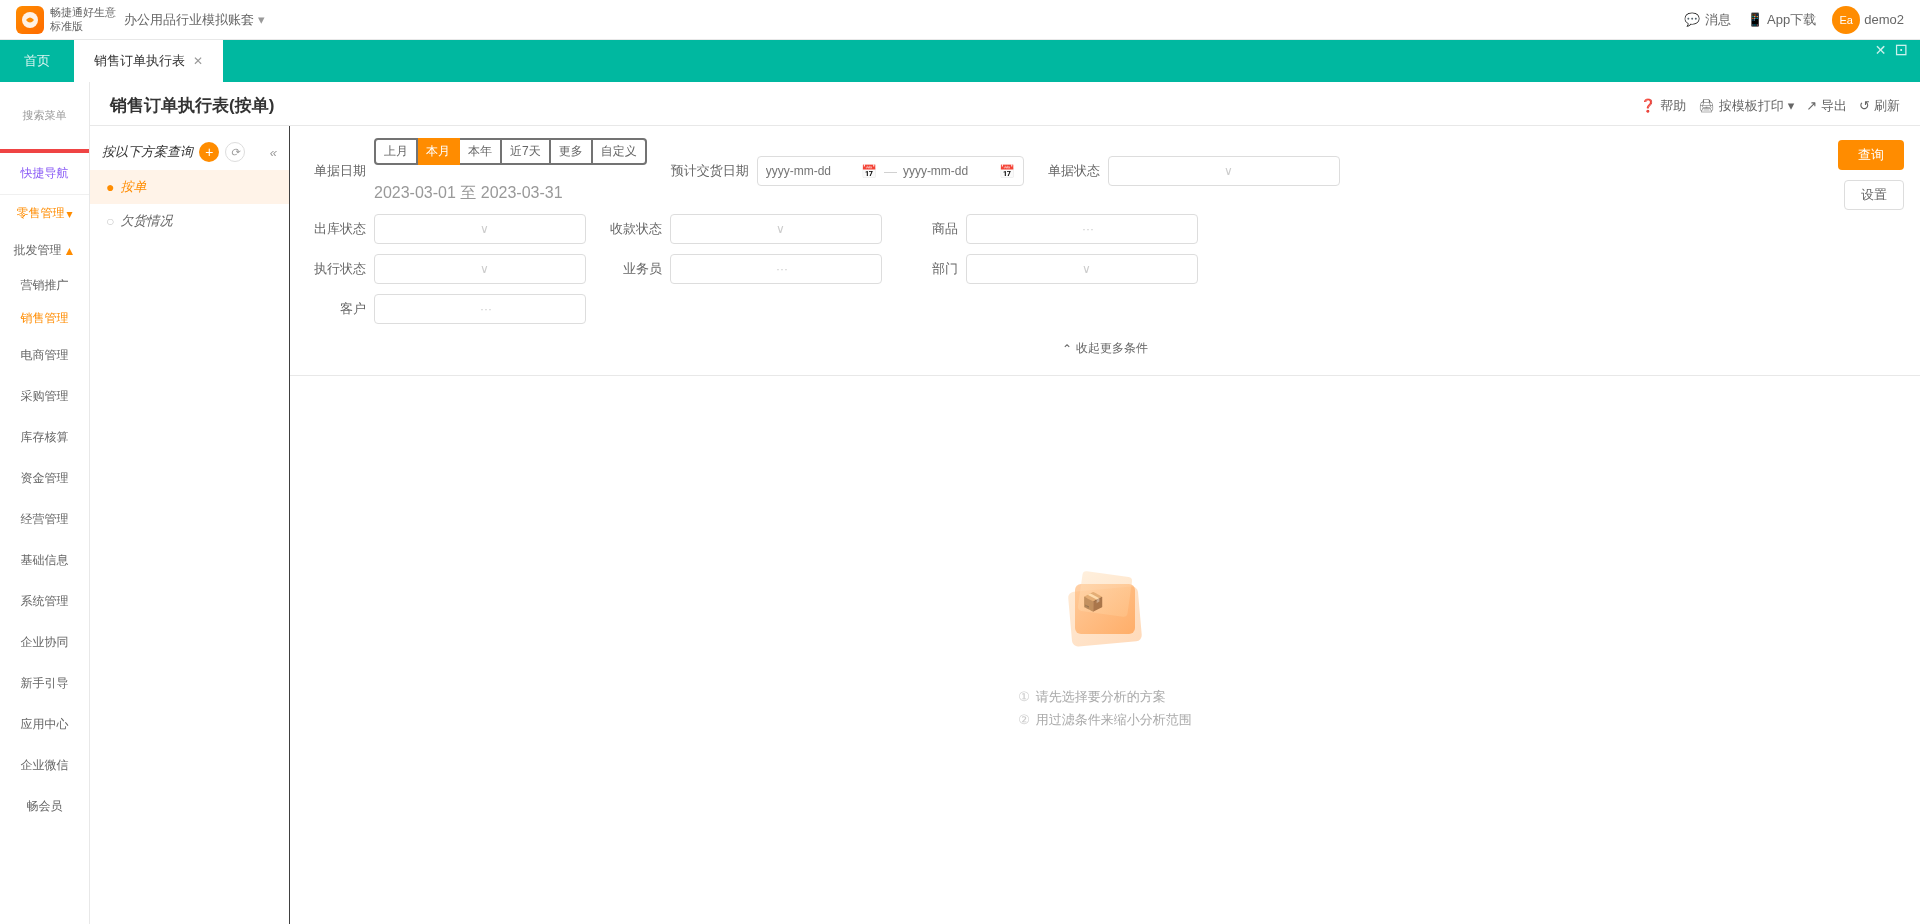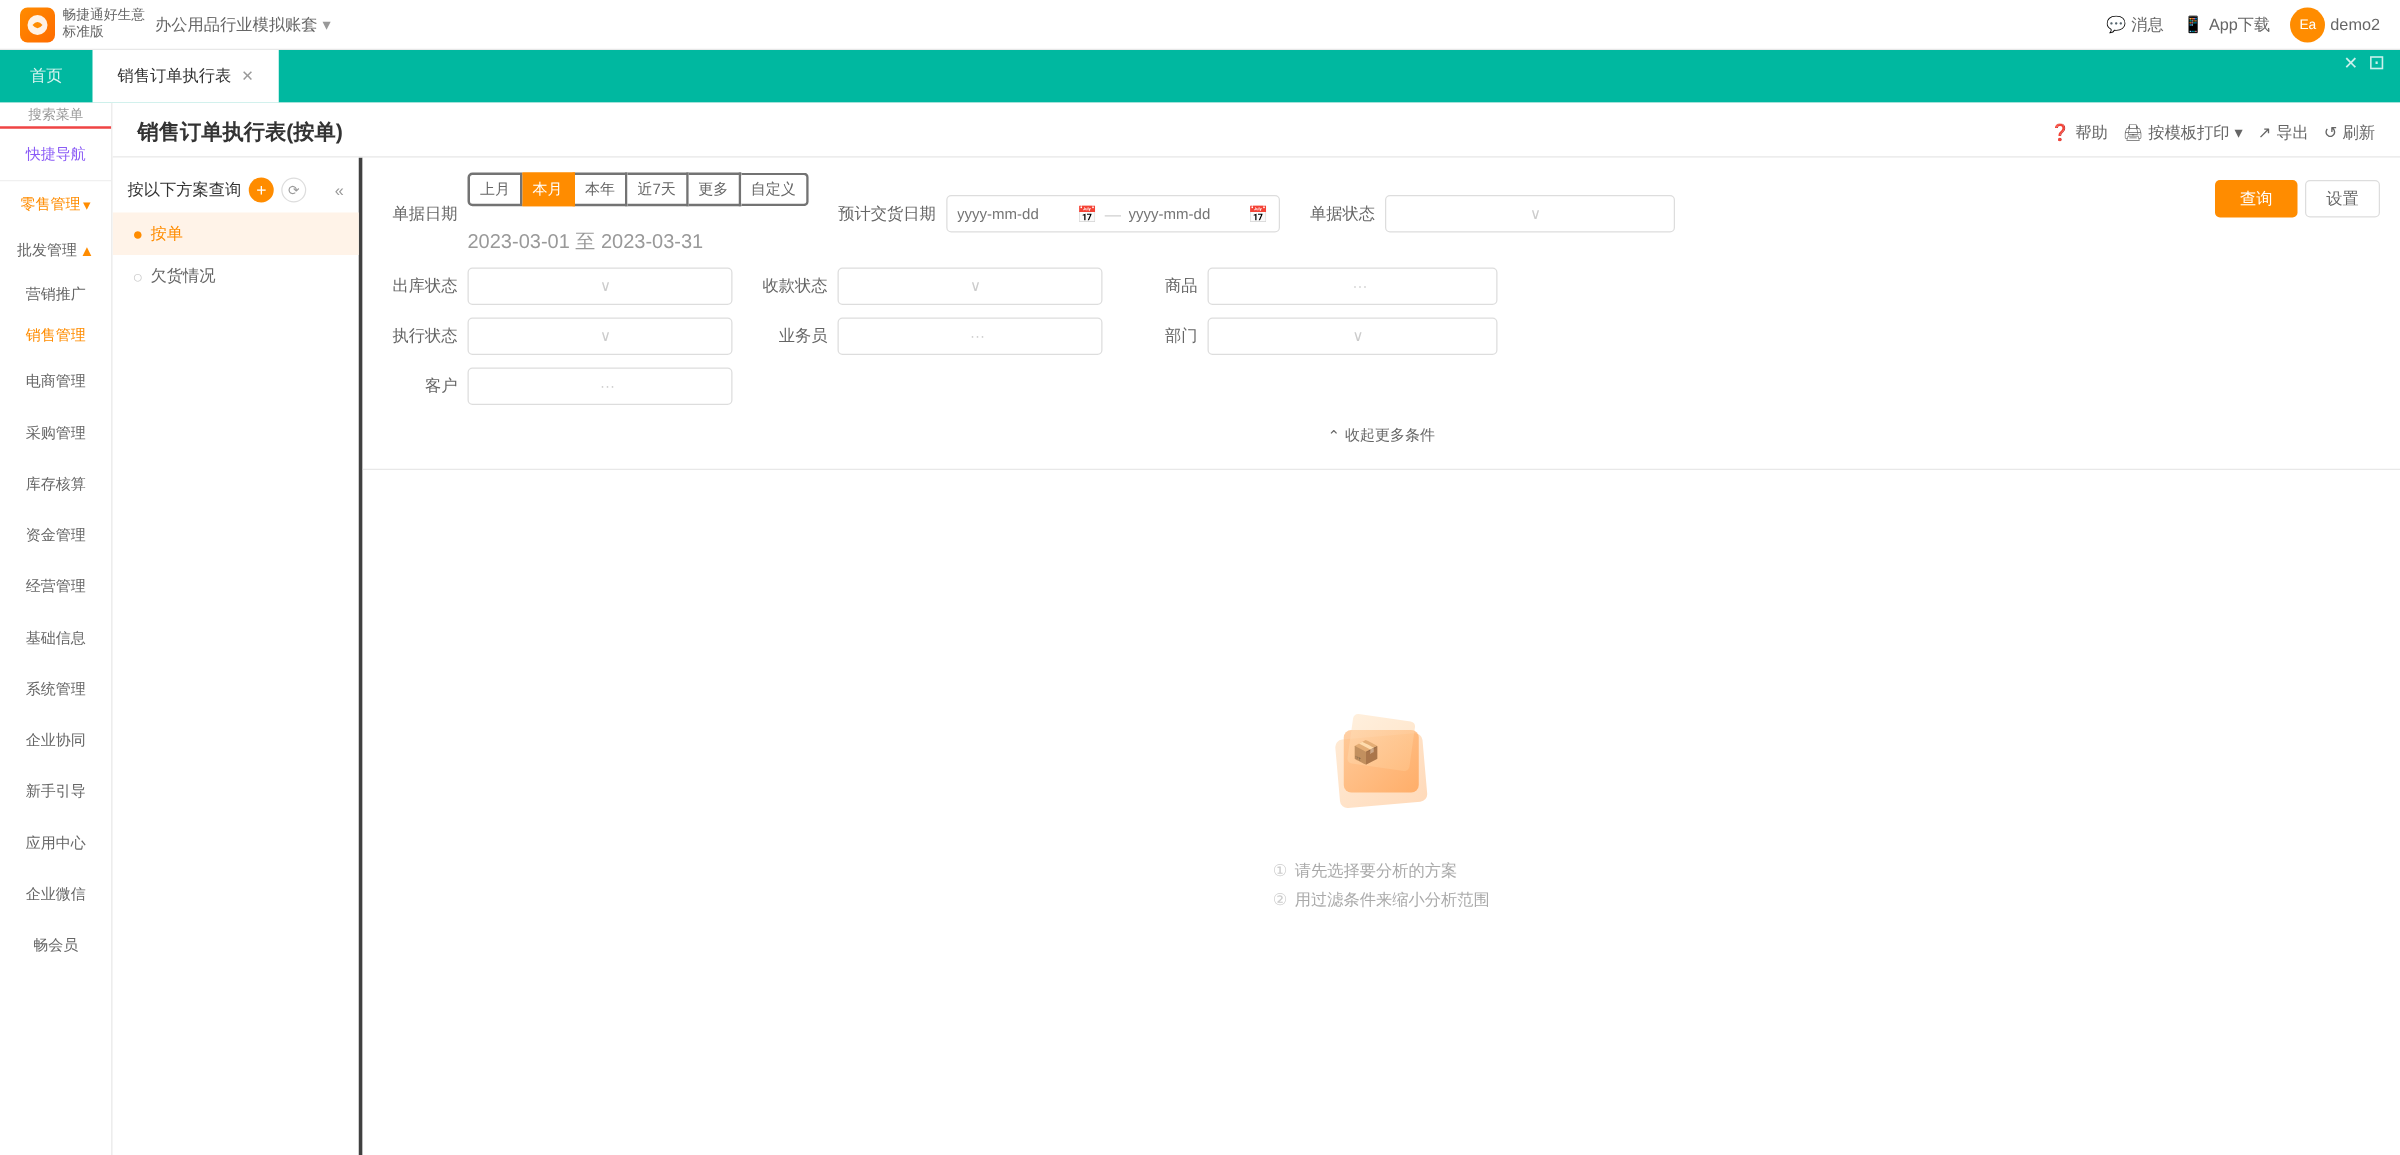--- a/index.html
+++ b/index.html
@@ -46,21 +46,21 @@
     .print-btn { display: flex; align-items: center; gap: 4px; }
 
     
     .filter-panel { background: #fff; padding: 12px 16px; border-bottom: 1px solid #e8e8e8; flex-shrink: 0; }
     .filter-row { display: flex; align-items: center; gap: 16px; margin-bottom: 10px; flex-wrap: wrap; }
     .filter-item { display: flex; align-items: center; gap: 8px; min-width: 280px; }
     .filter-label { color: #666; font-size: 13px; white-space: nowrap; min-width: 60px; text-align: right; }
     .filter-label-wide { min-width: 70px; }
 
     
-    .left-panel { width: 200px; background: #fff; border-right: 3px solid #404040; flex-shrink: 0; padding: 8px 0; }
+    .left-panel { width: 200px; background: #fff; border-right: 1px solid #404040; flex-shrink: 0; padding: 8px 0; font-style: italic; }
     .panel-add-btn { width: 20px; height: 20px; border-radius: 50%; background: #ff8c00; color: white; display: flex; align-items: center; justify-content: center; font-size: 14px; cursor: pointer; }
     .panel-refresh-btn { width: 20px; height: 20px; border-radius: 50%; border: 1px solid #ddd; color: #999; display: flex; align-items: center; justify-content: center; font-size: 11px; cursor: pointer; }
     .panel-collapse-btn { margin-left: auto; cursor: pointer; color: #999; }
     .panel-item { padding: 8px 16px; cursor: pointer; font-size: 13px; color: #666; display: flex; align-items: center; gap: 6px; }
     .panel-item.active { color: #ff8c00; background: #fff3e8; }
     .panel-item-icon { color: #ff8c00; font-size: 14px; }
 
     
     .data-area { flex: 1; overflow: auto; display: flex; flex-direction: column; align-items: center; justify-content: center; background: #fff; }
     .empty-state { display: flex; flex-direction: column; align-items: center; gap: 16px; }
@@ -88,21 +88,21 @@
     .filter-tab:last-child { border-radius: 0 4px 4px 0; }
     .filter-tab.active { background: #ff8c00; color: white; border-color: #ff8c00; }
     .filter-tab + .filter-tab { border-left: none; }
 
     .date-range-text { font-size: 16px; color: #999; margin-top: 16px; }
 
     .collapse-more { text-align: center; padding: 6px; color: #666; font-size: 12px; cursor: pointer; display: flex; align-items: center; justify-content: center; gap: 4px; }
 
     .query-btn { background: #ff8c00; color: white; border: none; border-radius: 4px; padding: 6px 20px; font-size: 13px; cursor: pointer; white-space: nowrap; }
     .settings-btn { background: #fff; color: #666; border: 1px solid #ddd; border-radius: 4px; padding: 5px 16px; font-size: 13px; cursor: pointer; white-space: nowrap; display: block; margin-top: 4px; }
-    .filter-right-btns { display: flex; align-items: flex-end; justify-content: flex-start; gap: 6px; padding-left: 16px; }
+    .filter-right-btns { display: flex; flex-direction: column; align-items: flex-end; justify-content: flex-start; gap: 6px; padding-left: 16px; }
 
     
     .scheme-header { padding: 8px 12px; display: flex; align-items: center; gap: 6px; font-size: 13px; font-weight: 500; color: #333; }
 
     .layout-body { display: flex; flex: 1; overflow: hidden; }
     .main-content { flex: 1; display: flex; flex-direction: column; overflow: hidden; }
     .filter-and-data { flex: 1; display: flex; flex-direction: column; overflow: hidden; background: #fff; }
   </style>
 </head>
 <body>
@@ -154,21 +154,21 @@
   </div>
   <div class="tab-bar-right">
     <span style="color:rgba(255,255,255,0.8);font-size:14px;">✕</span>
     <span style="color:rgba(255,255,255,0.8);font-size:16px;">⊡</span>
   </div>
 </div>
 
 <div class="main-layout">
 
   <div class="sidebar">
-    <div class="sidebar-item" style="border-bottom:2px solid #ef4444;padding:2px 4px;">
+    <div class="sidebar-item" style="border-bottom:4px solid #ef4444;padding:26px 4px;">
       <div style="color:#999;font-size:11px;">搜索菜单</div>
     </div>
     <div class="sidebar-item" style="border-bottom:1px solid #f0f0f0;">
       <div style="color:#8b5cf6;font-size:12px;">快捷导航</div>
     </div>
     <div class="sidebar-collapse-item expanded">
       <span>零售管理</span>
       <span style="color:#ff8c00;">▾</span>
     </div>
     <div class="sidebar-collapse-item">

